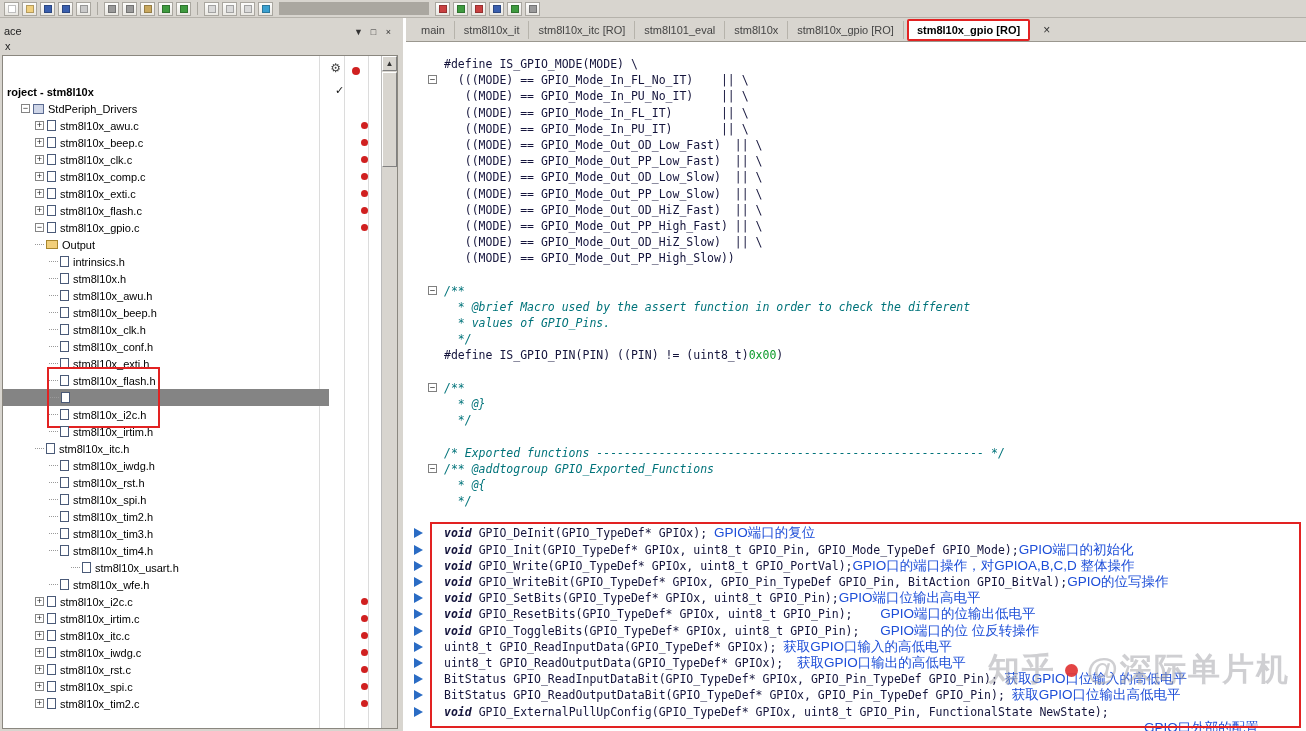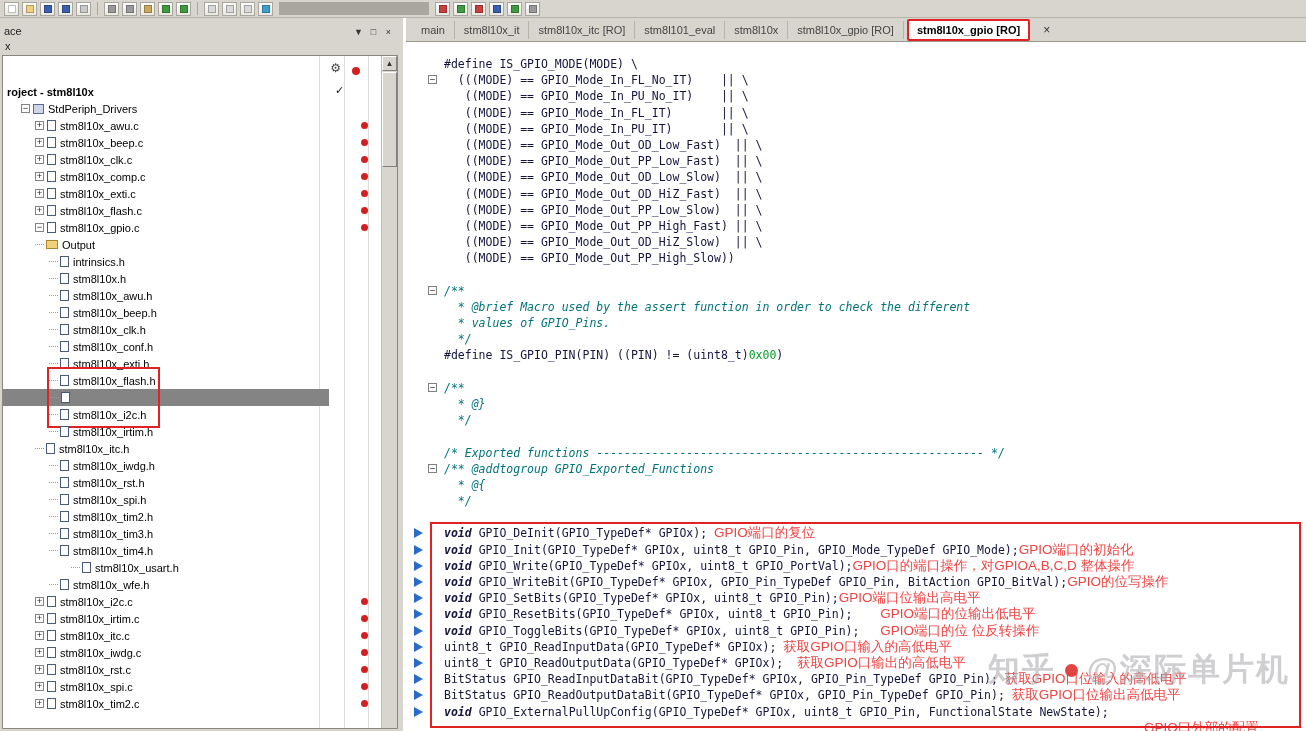--- a/index.html
+++ b/index.html
@@ -65,21 +65,21 @@
   .cline { height:16.2px; line-height:16.2px; display:flex; }
   .cg { flex:0 0 38px; position:relative; }
   .gfold { position:absolute; left:22px; top:3px; width:9px; height:9px; border:1px solid #808080; background:#fff;
            font-size:9px; line-height:7px; text-align:center; color:#333; }
   .garrow { position:absolute; left:8px; top:3px; width:0; height:0; border-top:5px solid transparent;
             border-bottom:5px solid transparent; border-left:9px solid #2b6cc4; }
   .ctext { white-space:pre; }
   .kw  { font-weight:bold;font-style:italic; }
   .cm  { color:#00737a; font-style:italic; }
   .num { color:#0a9a2a; }
-  .cn  { color:#ef4444; font-family:"Liberation Sans",sans-serif; font-size:13.5px; }
+  .cn  { color:#1d4ed8; font-family:"Liberation Sans",sans-serif; font-size:13.5px; }
   .fnbox { position:absolute; left:24px; right:5px; top:480px; height:206px; border:2px solid #e22222; pointer-events:none; }
   .watermark { position:absolute; right:16px; top:606px; display:flex; align-items:center; gap:9px;
                font-size:32px; font-weight:bold; color:rgba(160,160,165,.5); letter-spacing:2px;
                pointer-events:none; }
   .wdot { width:13px; height:13px; border-radius:50%; background:rgba(224,48,48,.9); }
 </style>
 </head>
 <body>
 
 <div class="toolbar">
@@ -487,25 +487,25 @@
       <div class="cline">
         <span class="cg"></span>
         <span class="ctext"><span class="c">   ((MODE) == GPIO_Mode_Out_PP_Low_Fast)  || \</span></span>
       </div>
       <div class="cline">
         <span class="cg"></span>
         <span class="ctext"><span class="c">   ((MODE) == GPIO_Mode_Out_OD_Low_Slow)  || \</span></span>
       </div>
       <div class="cline">
         <span class="cg"></span>
+        <span class="ctext"><span class="c">   ((MODE) == GPIO_Mode_Out_PP_Low_Slow)  || \</span></span>
+      </div>
+      <div class="cline">
+        <span class="cg"></span>
         <span class="ctext"><span class="c">   ((MODE) == GPIO_Mode_Out_OD_HiZ_Fast)  || \</span></span>
-      </div>
-      <div class="cline">
-        <span class="cg"></span>
-        <span class="ctext"><span class="c">   ((MODE) == GPIO_Mode_Out_PP_Low_Slow)  || \</span></span>
       </div>
       <div class="cline">
         <span class="cg"></span>
         <span class="ctext"><span class="c">   ((MODE) == GPIO_Mode_Out_PP_High_Fast) || \</span></span>
       </div>
       <div class="cline">
         <span class="cg"></span>
         <span class="ctext"><span class="c">   ((MODE) == GPIO_Mode_Out_OD_HiZ_Slow)  || \</span></span>
       </div>
       <div class="cline">

